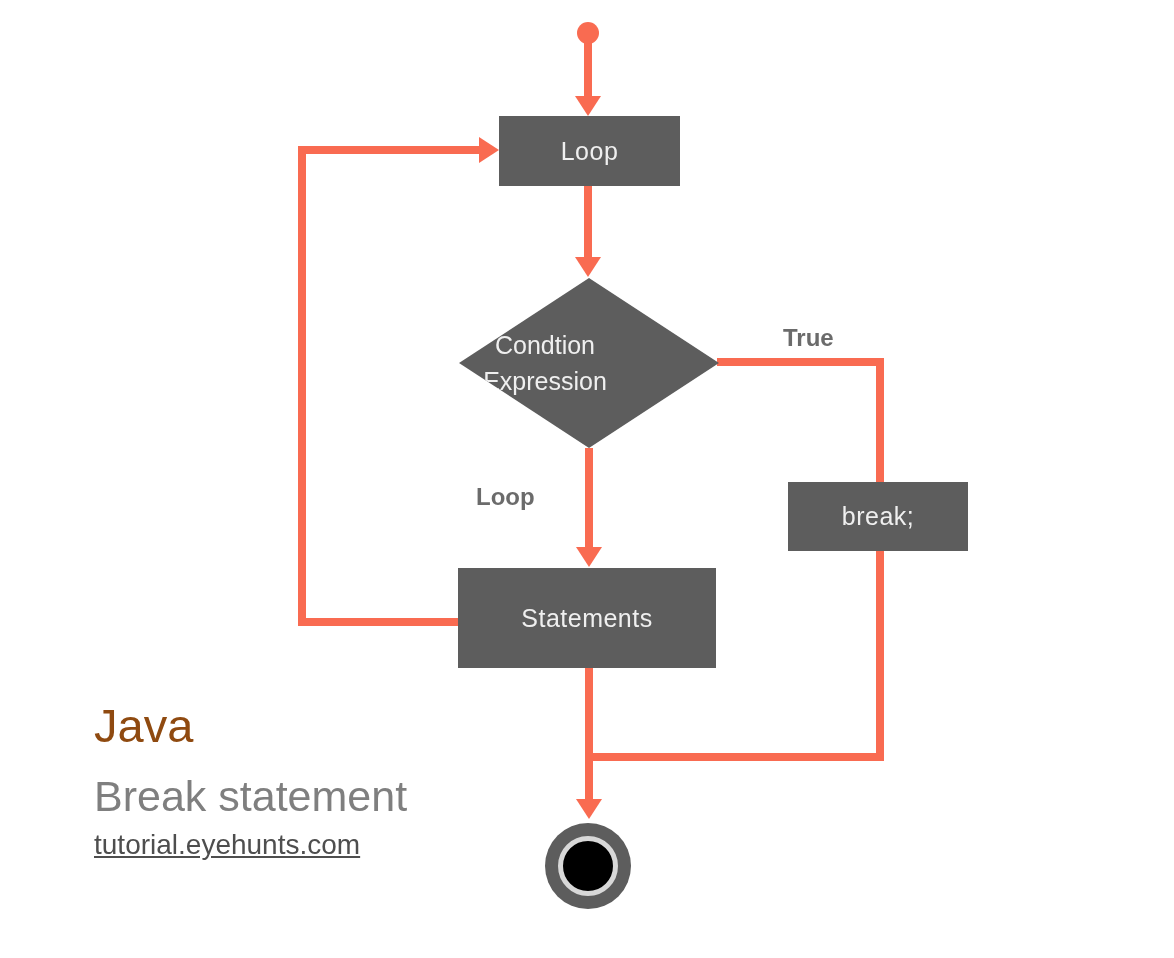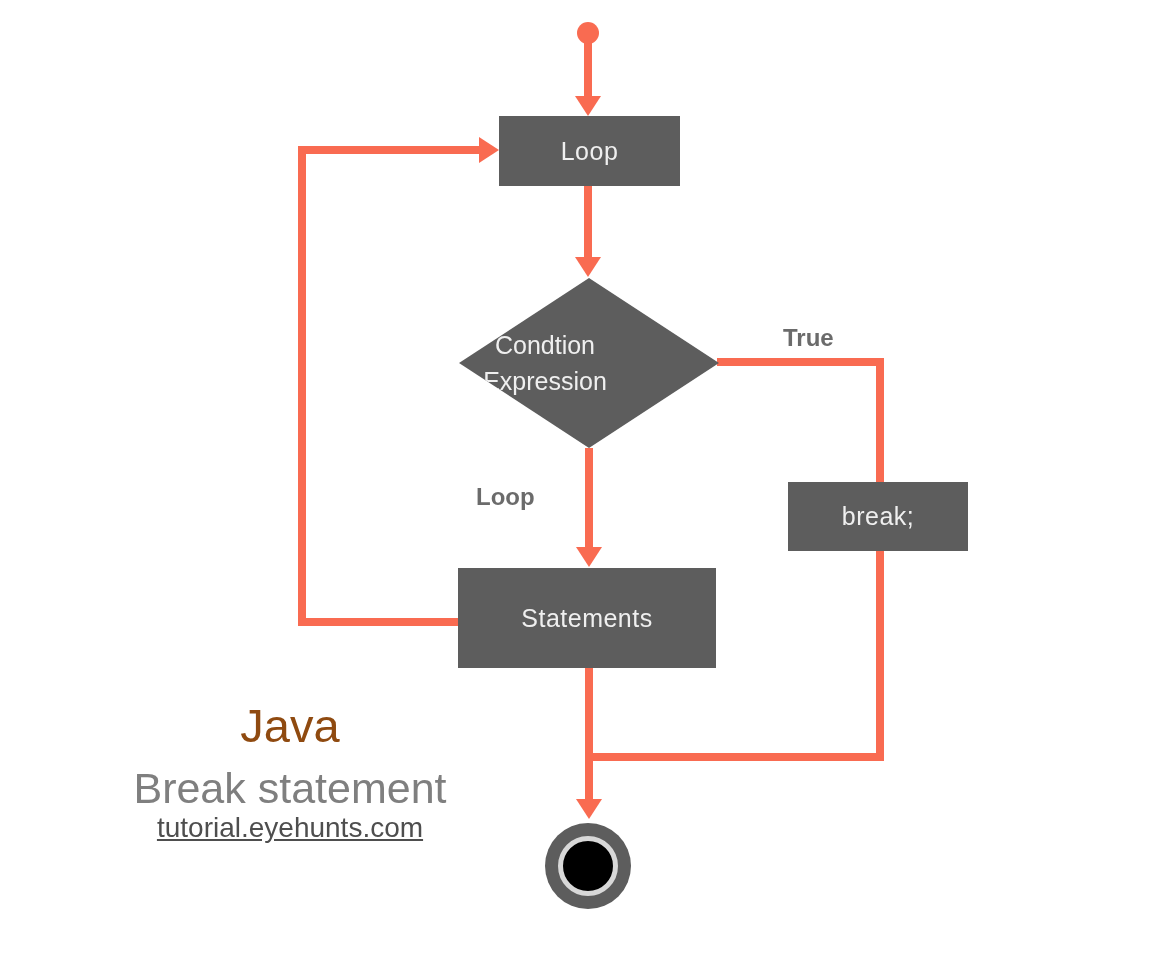--- a/index.html
+++ b/index.html
@@ -40,25 +40,25 @@
   .end-node{position:absolute;left:545px;top:823px;width:86px;height:86px;
     border-radius:50%;background:var(--node-gray);
     display:flex;align-items:center;justify-content:center;}
   .end-core{width:50px;height:50px;border-radius:50%;background:#000000;
     border:5px solid #D8D8D8;}
   
   .edge-label{position:absolute;font-size:24px;color:var(--label-gray);font-weight:bold;}
   .label-true{left:783px;top:324px;}
   .label-false{left:476px;top:483px;}
   
-  .caption{position:absolute;left:100px;top:700px;width:380px;text-align:center;}
+  .caption{position:absolute;left:94px;top:700px;width:380px;text-align:left;}
   .caption .java{font-size:47px;color:#8F4A10;line-height:1.12;}
-  .caption .subtitle{font-size:43px;color:#7F7F7F;line-height:1.1;margin-top:12px;}
+  .caption .subtitle{font-size:43px;color:#7F7F7F;line-height:1.1;margin-top:20px;}
   .caption .link{display:inline-block;font-size:28px;color:#4E4E4E;
-    text-decoration:underline;cursor:pointer;}
+    text-decoration:underline;margin-top:9px;cursor:pointer;}
 </style>
 </head>
 <body>
 
 <div id="canvas">
 
   <div class="vline" style="left:584px;top:36px;height:62px"></div>
   <div class="arrow-down" style="left:575px;top:96px"></div>
 
   <div class="vline" style="left:584px;top:186px;height:72px"></div>

